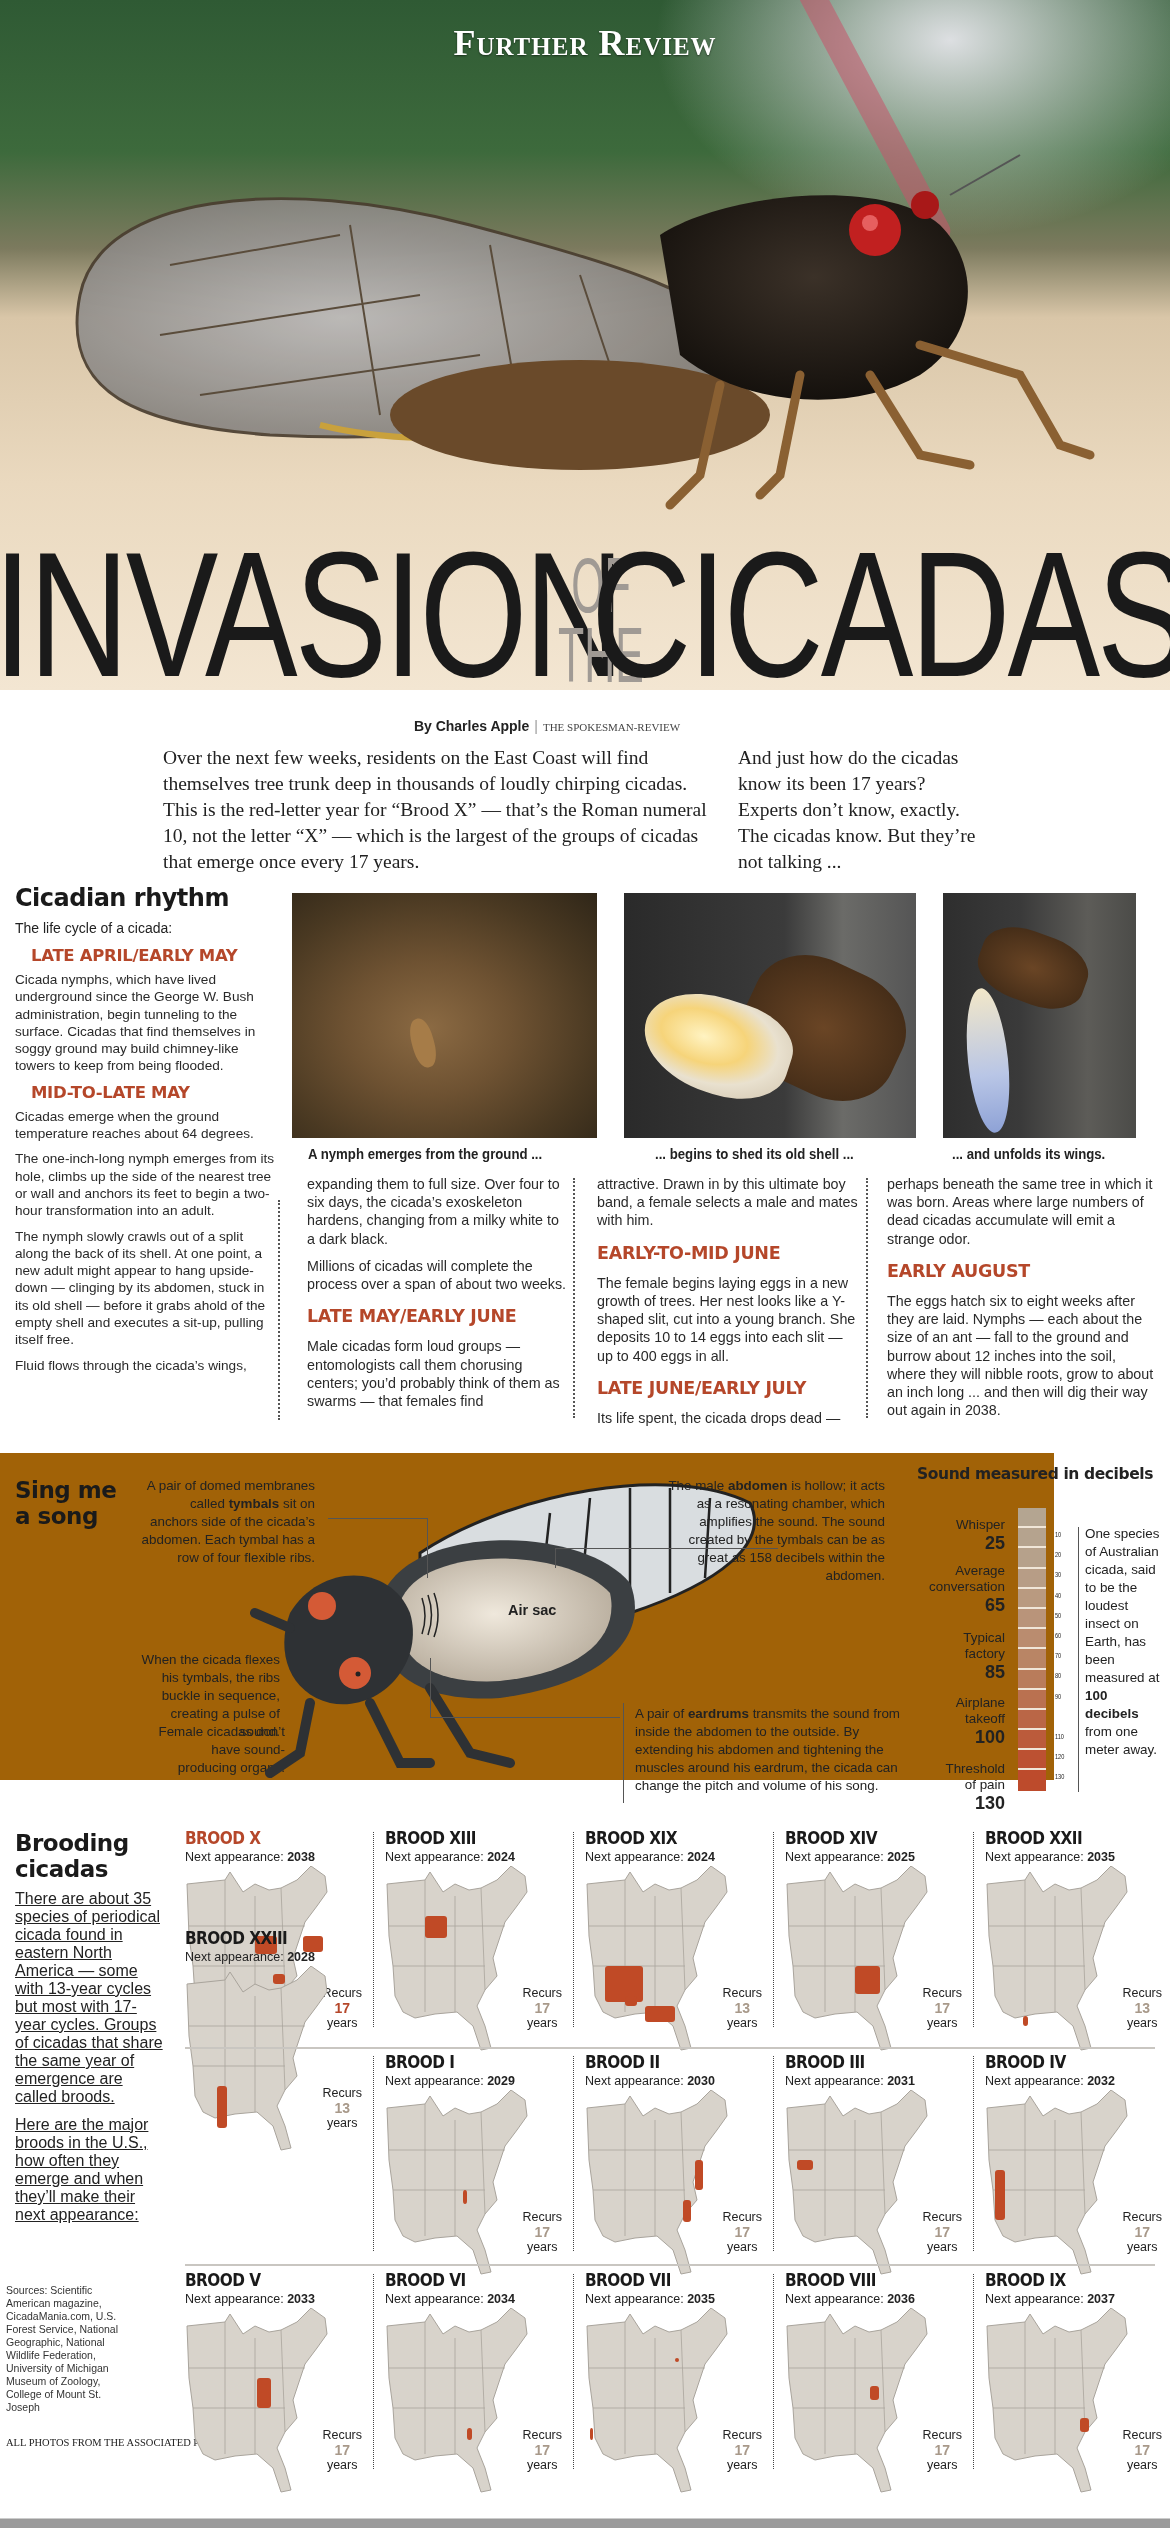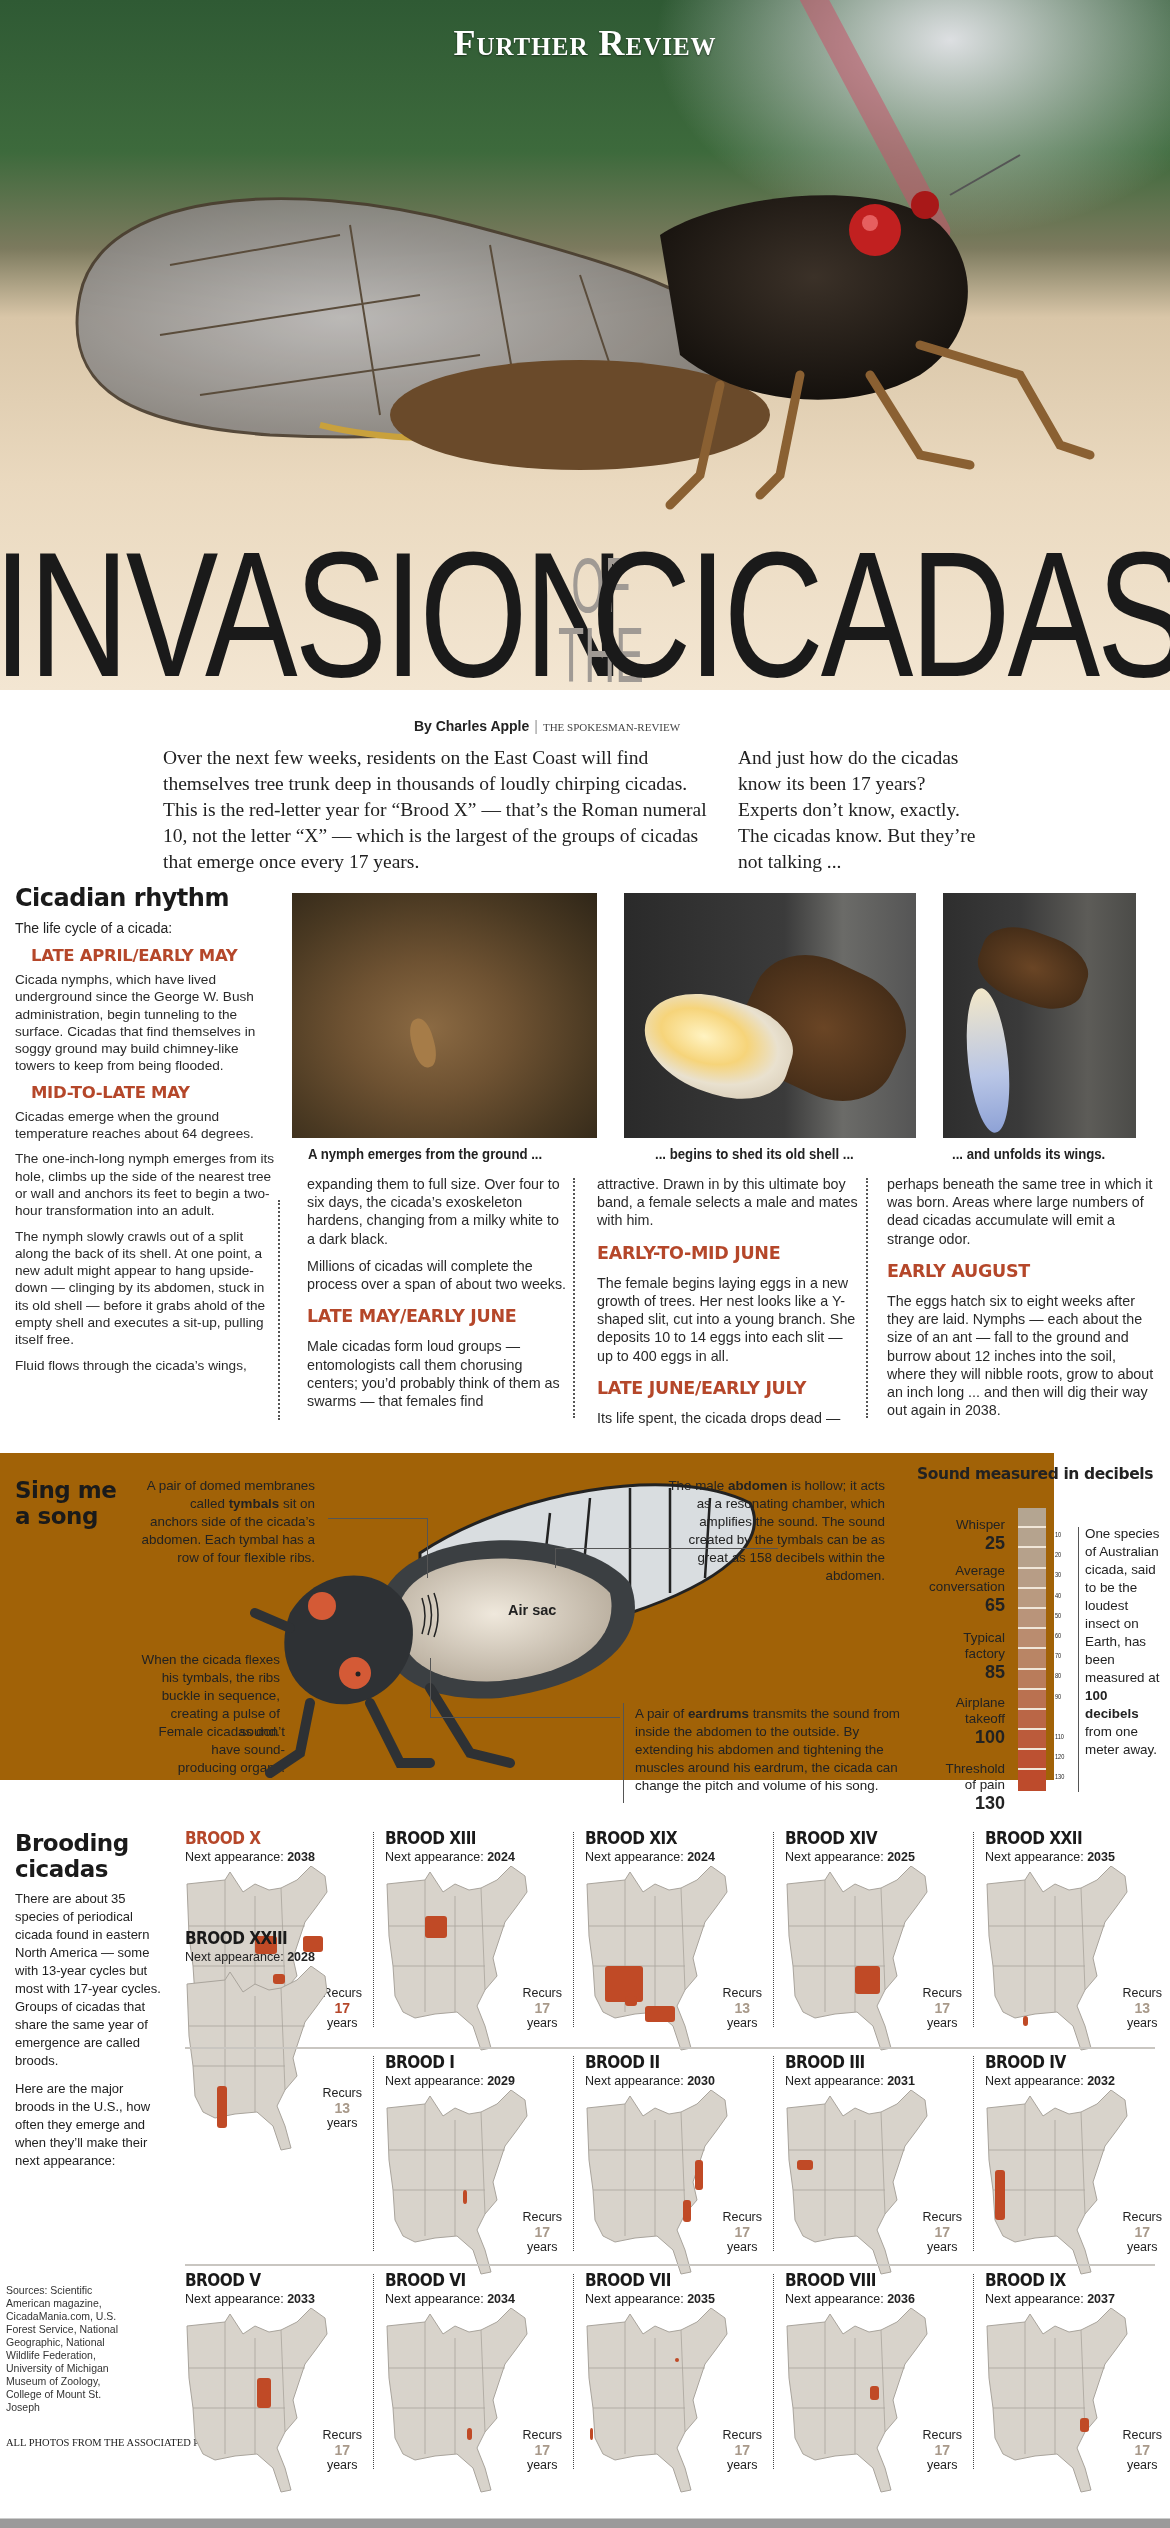--- a/index.html
+++ b/index.html
@@ -62,21 +62,21 @@
   .scale { position: absolute; left: 103px; top: 43px; width: 28px; height: 284px; }
   .scale .seg { height: 20.2px; border-bottom: 2px solid #f0e6d8; }
   .ticks { position: absolute; left: 140px; top: 60px; font-size: 8px; line-height: 20.2px; transform: scaleX(.7); transform-origin: left; color: #222; }
   .dblab { position: absolute; right: 160px; text-align: right; font-size: 13.4px; line-height: 16px; white-space: nowrap; }
   .dblab b { display: block; font-size: 18px; line-height: 20px; font-weight: bold; }
   .dbside { position: absolute; left: 170px; top: 60px; width: 75px; font-size: 13.4px; line-height: 18px; }
 
   
   .broods-left { position: absolute; left: 15px; top: 1830px; width: 150px; }
   .broods-left h2 { font-size: 23px; line-height: 26px; margin-bottom: 8px; }
-  .broods-left p { font-size: 13px; line-height: 18px; margin-bottom: 10px; }
+  .broods-left p { font-size: 16px; line-height: 18px; margin-bottom: 10px; text-decoration: underline; }
   .sources { position: absolute; left: 6px; top: 2284px; width: 120px; font-family: "Liberation Sans Narrow", "Liberation Sans", sans-serif; font-size: 10.5px; line-height: 13px; color: #333; }
   .photos-credit { position: absolute; left: 6px; top: 2436px; font-family: "Liberation Serif", serif; font-size: 10.5px; line-height: 13px; color: #222; }
   .brood { position: absolute; width: 185px; height: 220px; }
   .brood .name { font-family: "DejaVu Sans", sans-serif; font-weight: bold; font-size: 17px; letter-spacing: -0.6px; color: #1a1a1a; transform: scaleX(.9); transform-origin: left; white-space: nowrap; }
   .brood.hl .name { color: #b5472a; }
   .brood .next { font-family: "Liberation Sans Narrow", "Liberation Sans", sans-serif; font-size: 12.5px; margin-top: 2px; white-space: nowrap; }
   .brood .next b { font-weight: bold; }
   .brood svg { position: absolute; left: 0; top: 38px; }
   .brood .recur { position: absolute; right: 8px; top: 158px; text-align: center; font-family: "Liberation Sans Narrow", "Liberation Sans", sans-serif; font-size: 12.5px; line-height: 15px; }
   .brood .recur .n { font-weight: bold; font-size: 14px; color: #a8998a; }

